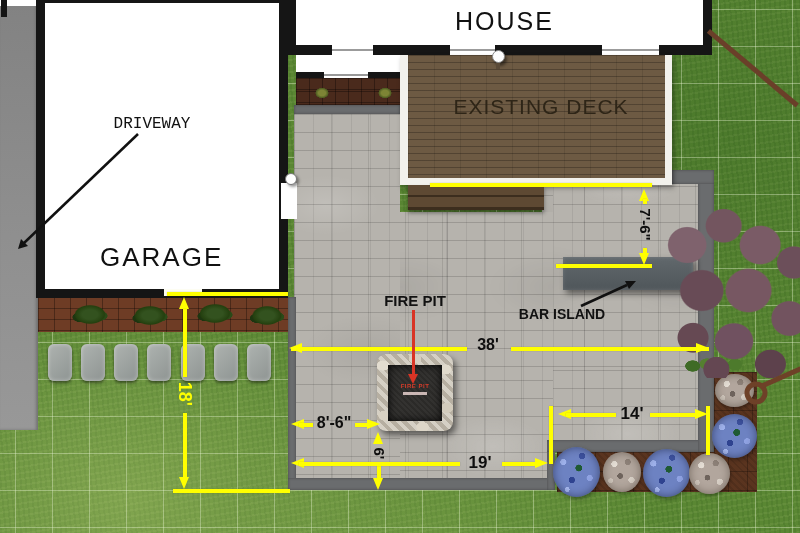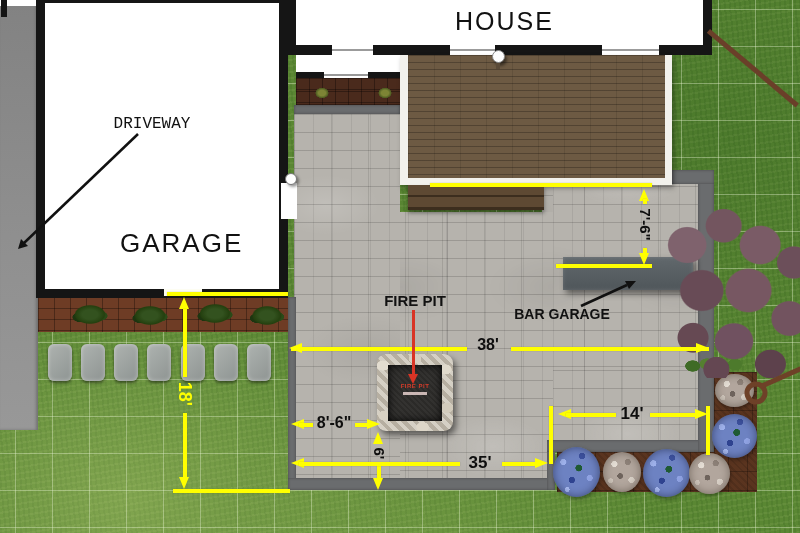--- a/index.html
+++ b/index.html
@@ -223,52 +223,53 @@
   <div class="dl" style="left:355px;top:423px;width:14px;height:4px;"></div>
   <div class="arr aR" style="left:367px;top:419px;"></div>
 
   <div class="arr aU" style="left:373px;top:432px;"></div>
   <div class="dimtxt vrot" style="left:367px;top:446px;width:24px;font-size:15px;">6'</div>
   <div class="dl" style="left:377px;top:466px;width:4px;height:13px;"></div>
   <div class="arr aD" style="left:373px;top:478px;"></div>
 
   <div class="arr aL" style="left:291px;top:458px;"></div>
   <div class="dl" style="left:299px;top:462px;width:161px;height:4px;"></div>
-  <div class="dimtxt" style="left:458px;top:454px;width:44px;font-size:17px;">35'</div>
+  <div class="dimtxt" style="left:458px;top:454px;width:44px;font-size:17px;">19'</div>
   <div class="dl" style="left:502px;top:462px;width:34px;height:4px;"></div>
   <div class="arr aR" style="left:535px;top:458px;"></div>
   <div class="dl" style="left:549px;top:406px;width:4px;height:58px;"></div>
 
   <div class="arr aL" style="left:558px;top:409px;"></div>
   <div class="dl" style="left:566px;top:413px;width:50px;height:4px;"></div>
   <div class="dimtxt" style="left:614px;top:405px;width:36px;font-size:17px;">14'</div>
   <div class="dl" style="left:650px;top:413px;width:46px;height:4px;"></div>
   <div class="arr aR" style="left:695px;top:409px;"></div>
   <div class="dl" style="left:706px;top:406px;width:4px;height:49px;"></div>
 
   <div class="dl" style="left:430px;top:183px;width:222px;height:4px;"></div>
   <div class="dl" style="left:556px;top:264px;width:96px;height:4px;"></div>
   <div class="arr aU" style="left:639px;top:189px;"></div>
   <div class="dl" style="left:643px;top:199px;width:4px;height:5px;"></div>
   <div class="dimtxt vrot" style="left:622px;top:217px;width:46px;font-size:15px;">7'-6"</div>
   <div class="dl" style="left:643px;top:248px;width:4px;height:6px;"></div>
   <div class="arr aD" style="left:639px;top:253px;"></div>
 
   <div class="maplbl" style="left:455px;top:8px;width:92px;font-size:25px;letter-spacing:2px;text-align:right;">HOUSE</div>
-  <div class="maplbl" style="left:100px;top:229px;width:112px;font-size:26px;letter-spacing:2px;margin-left:20px;">GARAGE</div>
+  <div class="maplbl" style="left:446px;top:95px;width:190px;font-size:21px;letter-spacing:1px;color:#2e2517;">EXISTING DECK</div>
+  <div class="maplbl" style="left:100px;top:243px;width:112px;font-size:26px;letter-spacing:2px;">GARAGE</div>
   <div class="maplbl" style="left:106px;top:116px;width:92px;font-size:16px;font-family:Liberation Mono, monospace;">DRIVEWAY</div>
   <svg style="left:8px;top:128px;" width="140" height="135" viewBox="0 0 140 135">
     <line x1="130" y1="6" x2="16" y2="115" stroke="#111" stroke-width="2.5"></line>
     <polygon points="10,121 13,111 20,118" fill="#111"></polygon>
   </svg>
 
   <div class="maplbl" style="left:381px;top:293px;width:68px;font-size:15px;font-weight:700;">FIRE PIT</div>
   <div style="left:412px;top:310px;width:3px;height:64px;background:#d93425;"></div>
   <div style="left:408px;top:374px;width:0;height:0;border-top:10px solid #d93425;
               border-left:5px solid transparent;border-right:5px solid transparent;"></div>
 
-  <div class="maplbl" style="left:514px;top:307px;width:96px;font-size:14px;font-weight:700;">BAR GARAGE</div>
+  <div class="maplbl" style="left:514px;top:307px;width:96px;font-size:14px;font-weight:700;">BAR ISLAND</div>
   <svg style="left:575px;top:276px;" width="64" height="36" viewBox="0 0 64 36">
     <line x1="6" y1="30" x2="52" y2="9" stroke="#111" stroke-width="2.5"></line>
     <polygon points="61,5 54,13 50,5" fill="#111"></polygon>
   </svg>
 
 </div>
 
 </body></html>

